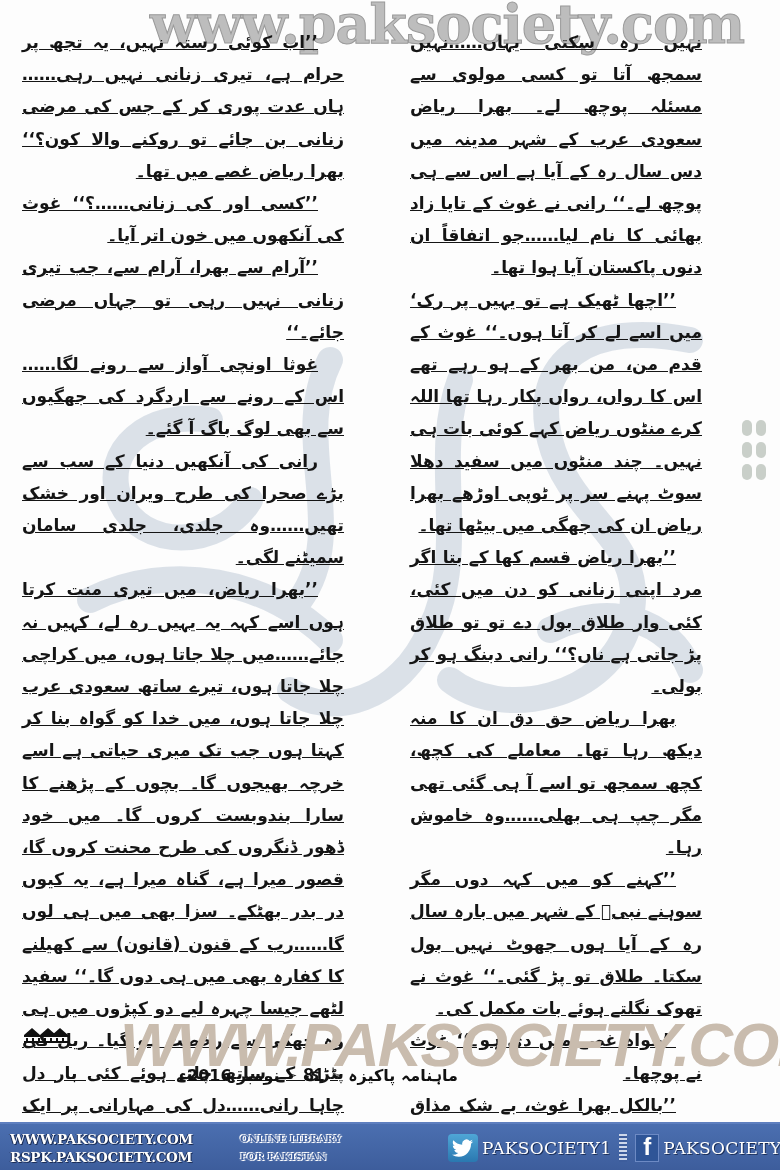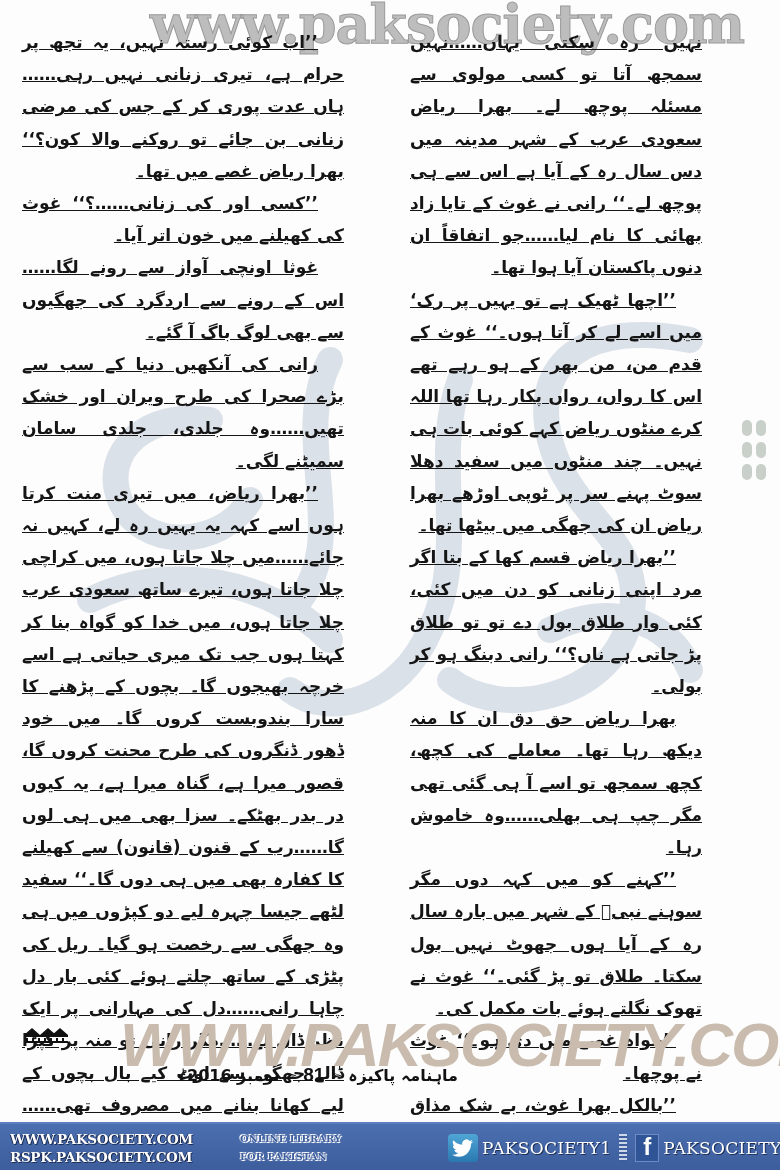--- a/index.html
+++ b/index.html
@@ -116,21 +116,22 @@
     <p class="ind">’’بھرا ریاض قسم کھا کے بتا اگر مرد اپنی زنانی کو دن میں کئی، کئی وار طلاق بول دے تو تو طلاق پڑ جاتی ہے ناں؟‘‘ رانی دبنگ ہو کر بولی۔</p>
     <p class="ind">بھرا ریاض حق دق ان کا منہ دیکھ رہا تھا۔ معاملے کی کچھ، کچھ سمجھ تو اسے آ ہی گئی تھی مگر چپ ہی بھلی……وہ خاموش رہا۔</p>
     <p class="ind">’’کہنے کو میں کہہ دوں مگر سوہنے نبیؐ کے شہر میں بارہ سال رہ کے آیا ہوں جھوٹ نہیں بول سکتا۔ طلاق تو پڑ گئی۔‘‘ غوث نے تھوک نگلتے ہوئے بات مکمل کی۔</p>
     <p class="ind">’’خواہ غصے میں دی ہو۔‘‘ غوث نے پوچھا۔</p>
     <p class="ind">’’بالکل بھرا غوث، بے شک مذاق میں دی ہو یا غصے میں……‘‘ ریاض نے کہا۔</p>
 
   </div>
 
   <div class="col left">
     <p class="ind">’’اب کوئی رستہ نہیں، یہ تجھ پر حرام ہے، تیری زنانی نہیں رہی……ہاں عدت پوری کر کے جس کی مرضی زنانی بن جائے تو روکنے والا کون؟‘‘ بھرا ریاض غصے میں تھا۔</p>
-    <p class="ind">’’کسی اور کی زنانی……؟‘‘ غوث کی کھیلنے میں خون اتر آیا۔</p>
+    <p class="ind">’’کسی اور کی زنانی……؟‘‘ غوث کی آنکھوں میں خون اتر آیا۔</p>
+    <p class="ind">’’آرام سے بھرا، آرام سے، جب تیری زنانی نہیں رہی تو جہاں مرضی جائے۔‘‘</p>
     <p class="ind">غوثا اونچی آواز سے رونے لگا……اس کے رونے سے اردگرد کی جھگیوں سے بھی لوگ باگ آ گئے۔</p>
     <p class="ind">رانی کی آنکھیں دنیا کے سب سے بڑے صحرا کی طرح ویران اور خشک تھیں……وہ جلدی، جلدی سامان سمیٹنے لگی۔</p>
     <p class="ind">’’بھرا ریاض، میں تیری منت کرتا ہوں اسے کہہ یہ یہیں رہ لے، کہیں نہ جائے……میں چلا جاتا ہوں، میں کراچی چلا جاتا ہوں، تیرے ساتھ سعودی عرب چلا جاتا ہوں، میں خدا کو گواہ بنا کر کہتا ہوں جب تک میری حیاتی ہے اسے خرچہ بھیجوں گا۔ بچوں کے پڑھنے کا سارا بندوبست کروں گا۔ میں خود ڈھور ڈنگروں کی طرح محنت کروں گا، قصور میرا ہے، گناہ میرا ہے، یہ کیوں در بدر بھٹکے۔ سزا بھی میں ہی لوں گا……رب کے قنون (قانون) سے کھیلنے کا کفارہ بھی میں ہی دوں گا۔‘‘ سفید لٹھے جیسا چہرہ لیے دو کپڑوں میں ہی وہ جھگی سے رخصت ہو گیا۔ ریل کی پٹڑی کے ساتھ چلتے ہوئے کئی بار دل چاہا رانی……دل کی مہارانی پر ایک نظر ڈال لے……مگر رانی تو منہ پر کپڑا ڈالے جھگی سے اوٹ کیے بال بچوں کے لیے کھانا بنانے میں مصروف تھی……اس کے اندر حوصلہ ہی نہیں تھا کہ وہ جانے والے پر ایک نظر ڈالے……وہ اس کی نظروں میں کہاں سما سکتا تھا۔ جھگی سے نکلتے ہوئے رانی نے آخری نظر اس پر ڈالی تھی۔</p>
 
   </div>
 
   <svg class="end-mark" viewBox="0 0 48 18">
     <path d="M2 10 L10 3 L18 10 Z M18 10 L26 3 L34 10 Z M30 10 L38 3 L46 10 Z" fill="#111"></path>
     <rect x="2" y="10" width="44" height="2" fill="#111"></rect>
     <g fill="#111">

